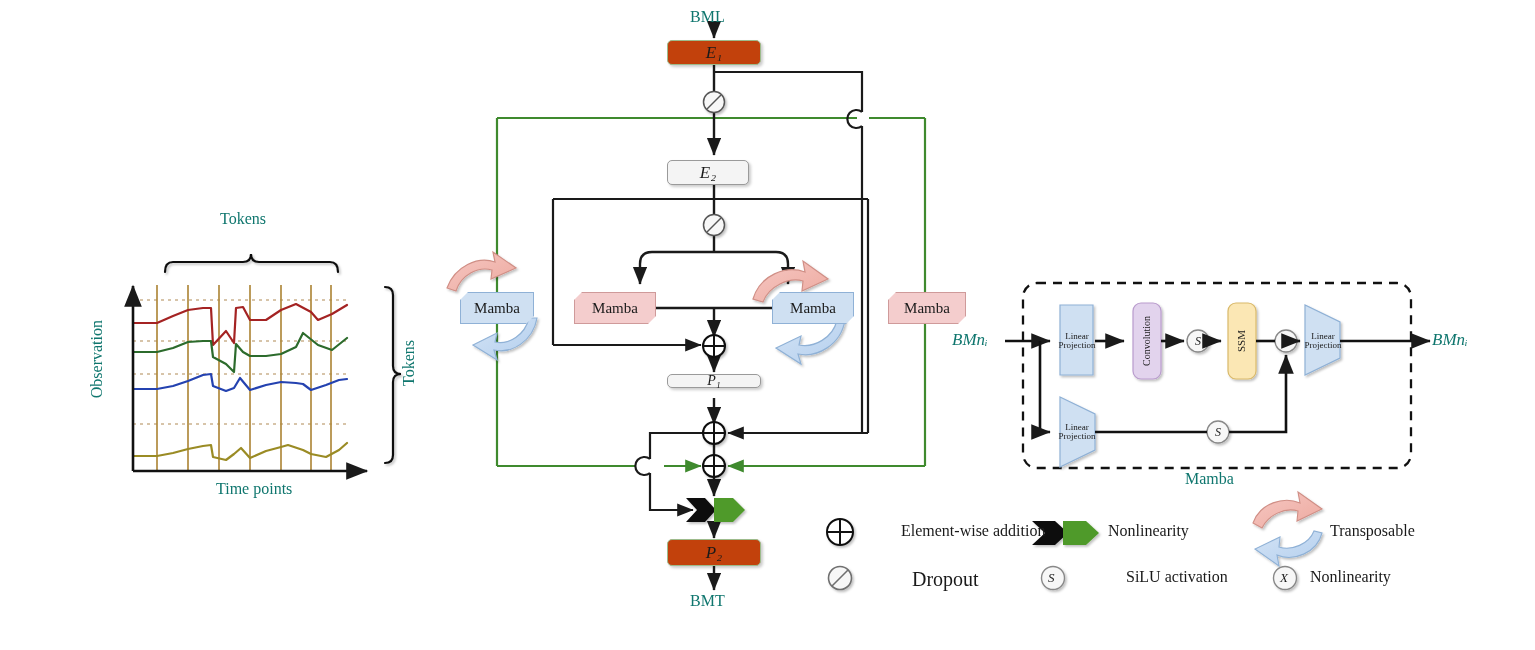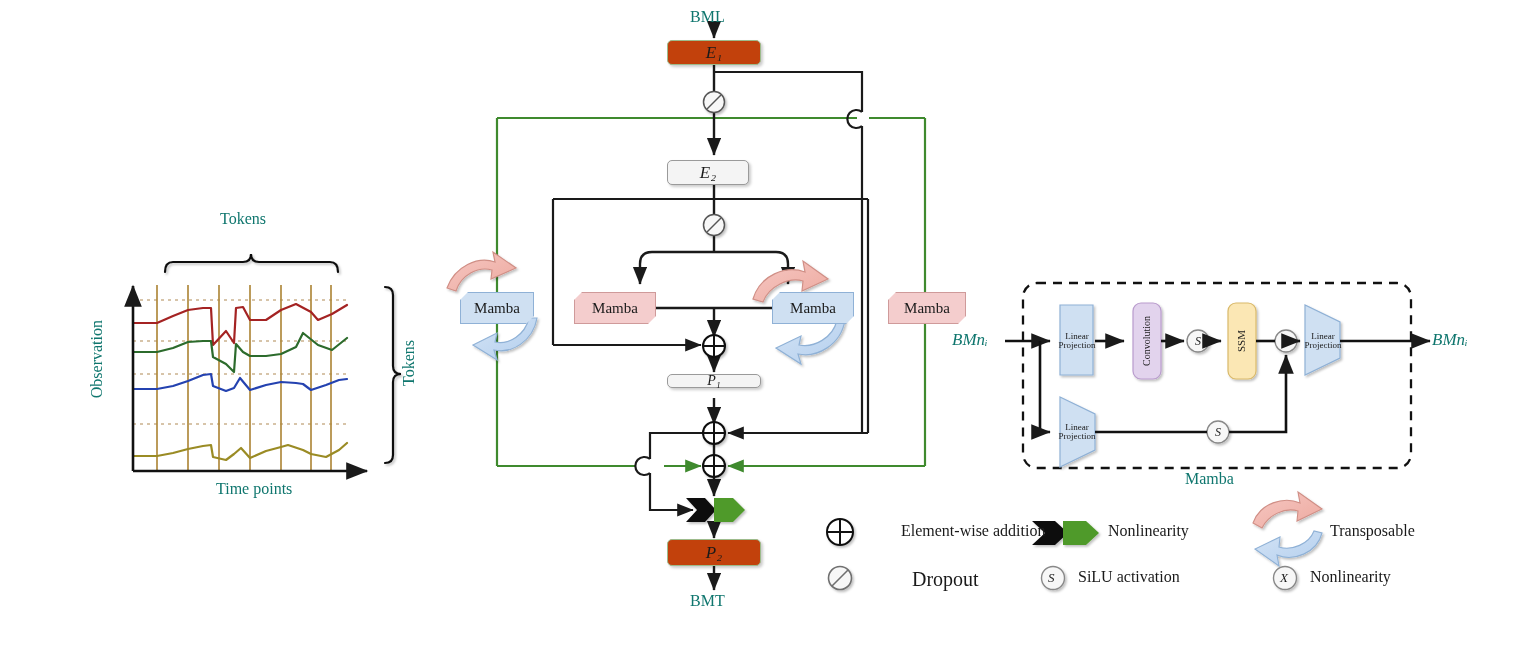--- a/index.html
+++ b/index.html
@@ -299,18 +299,18 @@
     <span>S</span>
   </div>
   <div class="trap ital" style="left:1278px;top:333px;width:16px;height:16px;font-size:12px;">
     <span>X</span>
   </div>
 
   <div class="legend-txt" style="left:865px;top:522px;font-size:16px;margin-left:36px;">Element-wise addition</div>
   <div class="legend-txt" style="left:1108px;top:522px;font-size:16px;">Nonlinearity</div>
   <div class="legend-txt" style="left:1330px;top:522px;font-size:16px;">Transposable</div>
   <div class="legend-txt" style="left:912px;top:568px;font-size:20px;">Dropout</div>
-  <div class="legend-txt" style="left:1078px;top:568px;font-size:16px;">SiLU activation</div>
+  <div class="legend-txt" style="left:1126px;top:568px;font-size:16px;">SiLU activation</div>
   <div class="legend-txt" style="left:1310px;top:568px;font-size:16px;">Nonlinearity</div>
   <div class="legend-txt ital" style="left:1048px;top:570px;font-size:13px;">S</div>
   <div class="legend-txt ital" style="left:1280px;top:570px;font-size:13px;">X</div>
 
 </div>
 
 </body></html>

